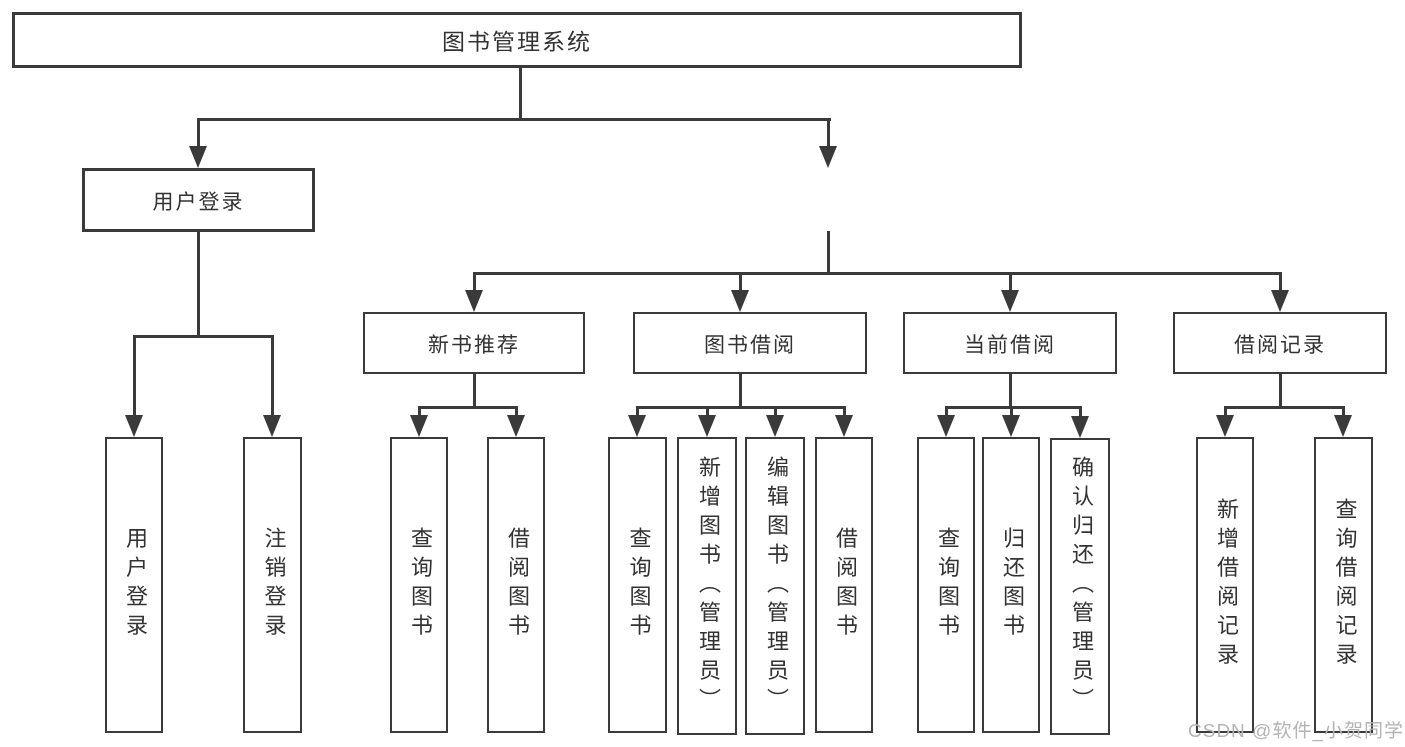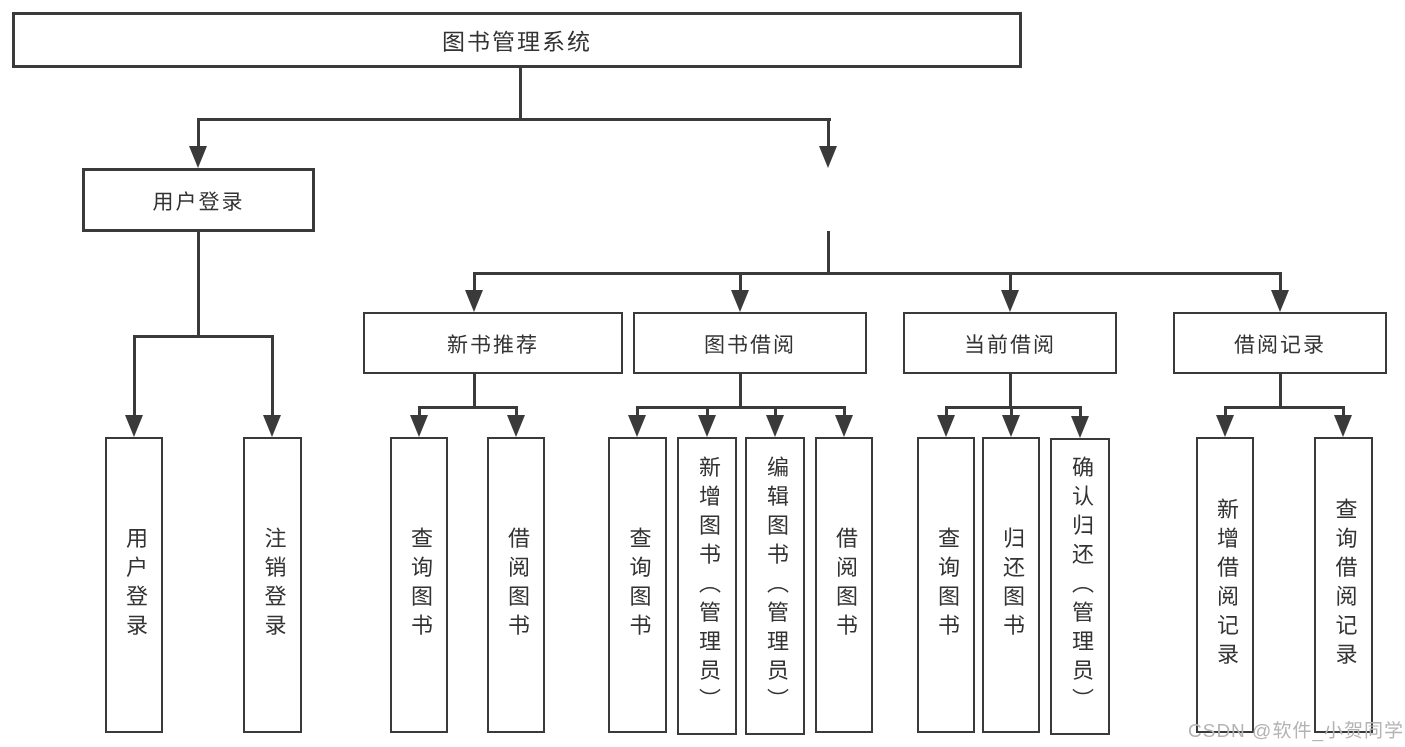--- a/index.html
+++ b/index.html
@@ -69,21 +69,21 @@
 
   <div class="node root big" style="left:12px;top:12px;width:1010px;height:56px">
     <span class="lbl">图书管理系统</span>
   </div>
 
   <div class="node big" style="left:82px;top:168px;width:233px;height:64px">
     <span class="lbl">用户登录</span>
   </div>
 
 
-  <div class="node" style="left:363px;top:312px;width:260px;height:62px">
+  <div class="node" style="left:363px;top:312px;width:222px;height:62px">
     <span class="lbl">新书推荐</span>
   </div>
 
   <div class="node" style="left:633px;top:312px;width:234px;height:62px">
     <span class="lbl">图书借阅</span>
   </div>
 
   <div class="node" style="left:903px;top:312px;width:214px;height:62px">
     <span class="lbl">当前借阅</span>
   </div>

